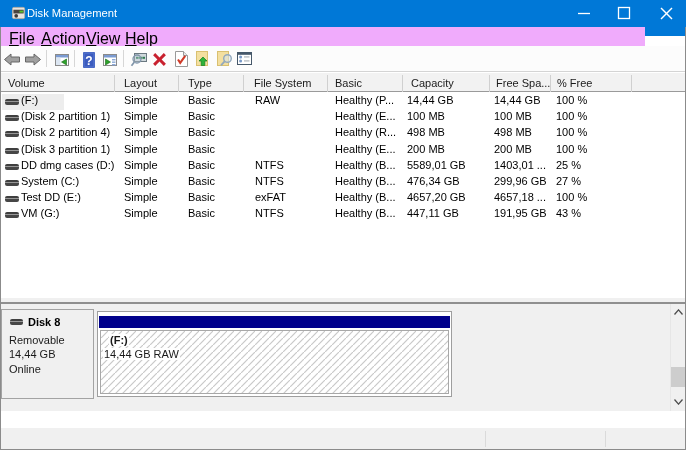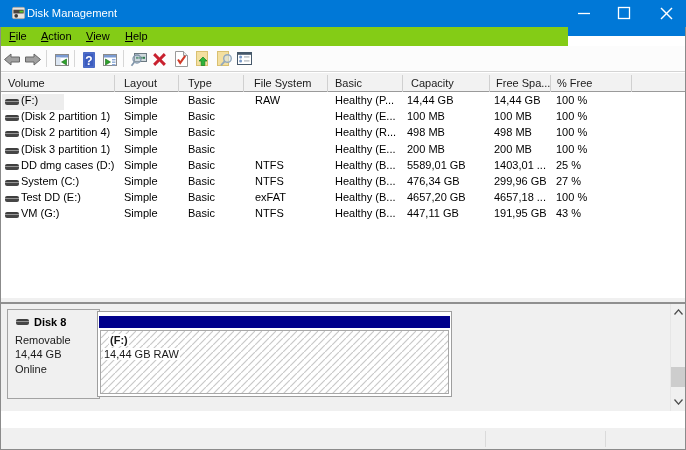--- a/index.html
+++ b/index.html
@@ -6,21 +6,21 @@
 html,body { width:686px; height:450px; overflow:hidden; background:#fff; }
 body { font-family:"Liberation Sans", sans-serif; }
 #win { position:absolute; left:0; top:0; width:686px; height:450px; background:#fff; }
 .abs { position:absolute; }
 
 
 #titlebar { left:0; top:0; width:686px; height:36px; background:#0078d7; }
 #titletext { left:27px; top:7px; color:#fff; font-size:11.2px; }
 
 
-#menubar { left:1px; top:27px; width:567px; height:19px; background:#84cc16; font-size:11px; color:#000; }
+#menubar { left:1px; top:27px; width:644px; height:19px; background:#f0abfc; font-size:16px; color:#000; }
 .mi { position:absolute; top:3px; }
 .mi u { text-decoration:underline; }
 
 
 #toolbar { left:1px; top:46px; width:684px; height:26px; background:#fcfcfc; border-bottom:1px solid #d4d4d4; }
 .tsep { position:absolute; top:4px; width:1px; height:17px; background:#d6d6d6; }
 
 
 #header { left:1px; top:73px; width:684px; height:19px; background:#f2f2f2; border-bottom:1px solid #9a9a9a; font-size:11px; color:#1a1a1a;padding-left:20px; }
 .hsep { position:absolute; top:2px; width:1px; height:17px; background:#d0d0d0; }
@@ -38,21 +38,21 @@
 .c6 { position:absolute; left:493px; }
 .c7 { position:absolute; left:555px; }
 .dicon { position:absolute; left:4px; top:5px; width:14px; height:6px; border-radius:2px; background:linear-gradient(#3f3f3f 0 2px, #989898 2px 3px, #464646 3px 6px); }
 #sel { position:absolute; left:1px; top:0px; width:62px; height:16px; background:#ededed; }
 
 
 #split { left:1px; top:298px; width:684px; height:6px; background:#f0f0f0; border-bottom:2px solid #8f8f8f; }
 
 
 #bpane { left:1px; top:304px; width:684px; height:107px; background:#f0f0f0; }
-#diskbox { position:absolute; left:6px; top:5px; width:93px; height:90px; background:#f0f0f0; border:1px solid #a3a3a3; font-size:11px; color:#1a1a1a; }
+#diskbox { position:absolute; left:0; top:5px; width:93px; height:90px; background:#f0f0f0; border:1px solid #a3a3a3; font-size:11px; color:#1a1a1a; }
 #diskicon { position:absolute; left:8px; top:9px; width:13px; height:6px; border-radius:2px; background:linear-gradient(#3f3f3f 0 2px, #989898 2px 3px, #464646 3px 6px); }
 #partbar { position:absolute; left:96px; top:7px; width:355px; height:86px; background:#fff; border:1px solid #9e9e9e; }
 #navy { position:absolute; left:1px; top:4px; width:351px; height:12px; background:#00008b; }
 #hatch { position:absolute; left:2px; top:18px; width:349px; height:64px; border:1px solid #a8a8a8; background:#fff; font-size:11px; color:#1a1a1a; }
 .htext { position:absolute; left:6px; background:#fff; padding:0 1px; white-space:nowrap; }
 
 
 #sbar { position:absolute; left:669px; top:0px; width:15px; height:107px; background:#f0f0f0; border-left:1px solid #e6e6e6; }
 #sthumb { position:absolute; left:0px; top:63px; width:15px; height:20px; background:#cdcdcd; }
 

